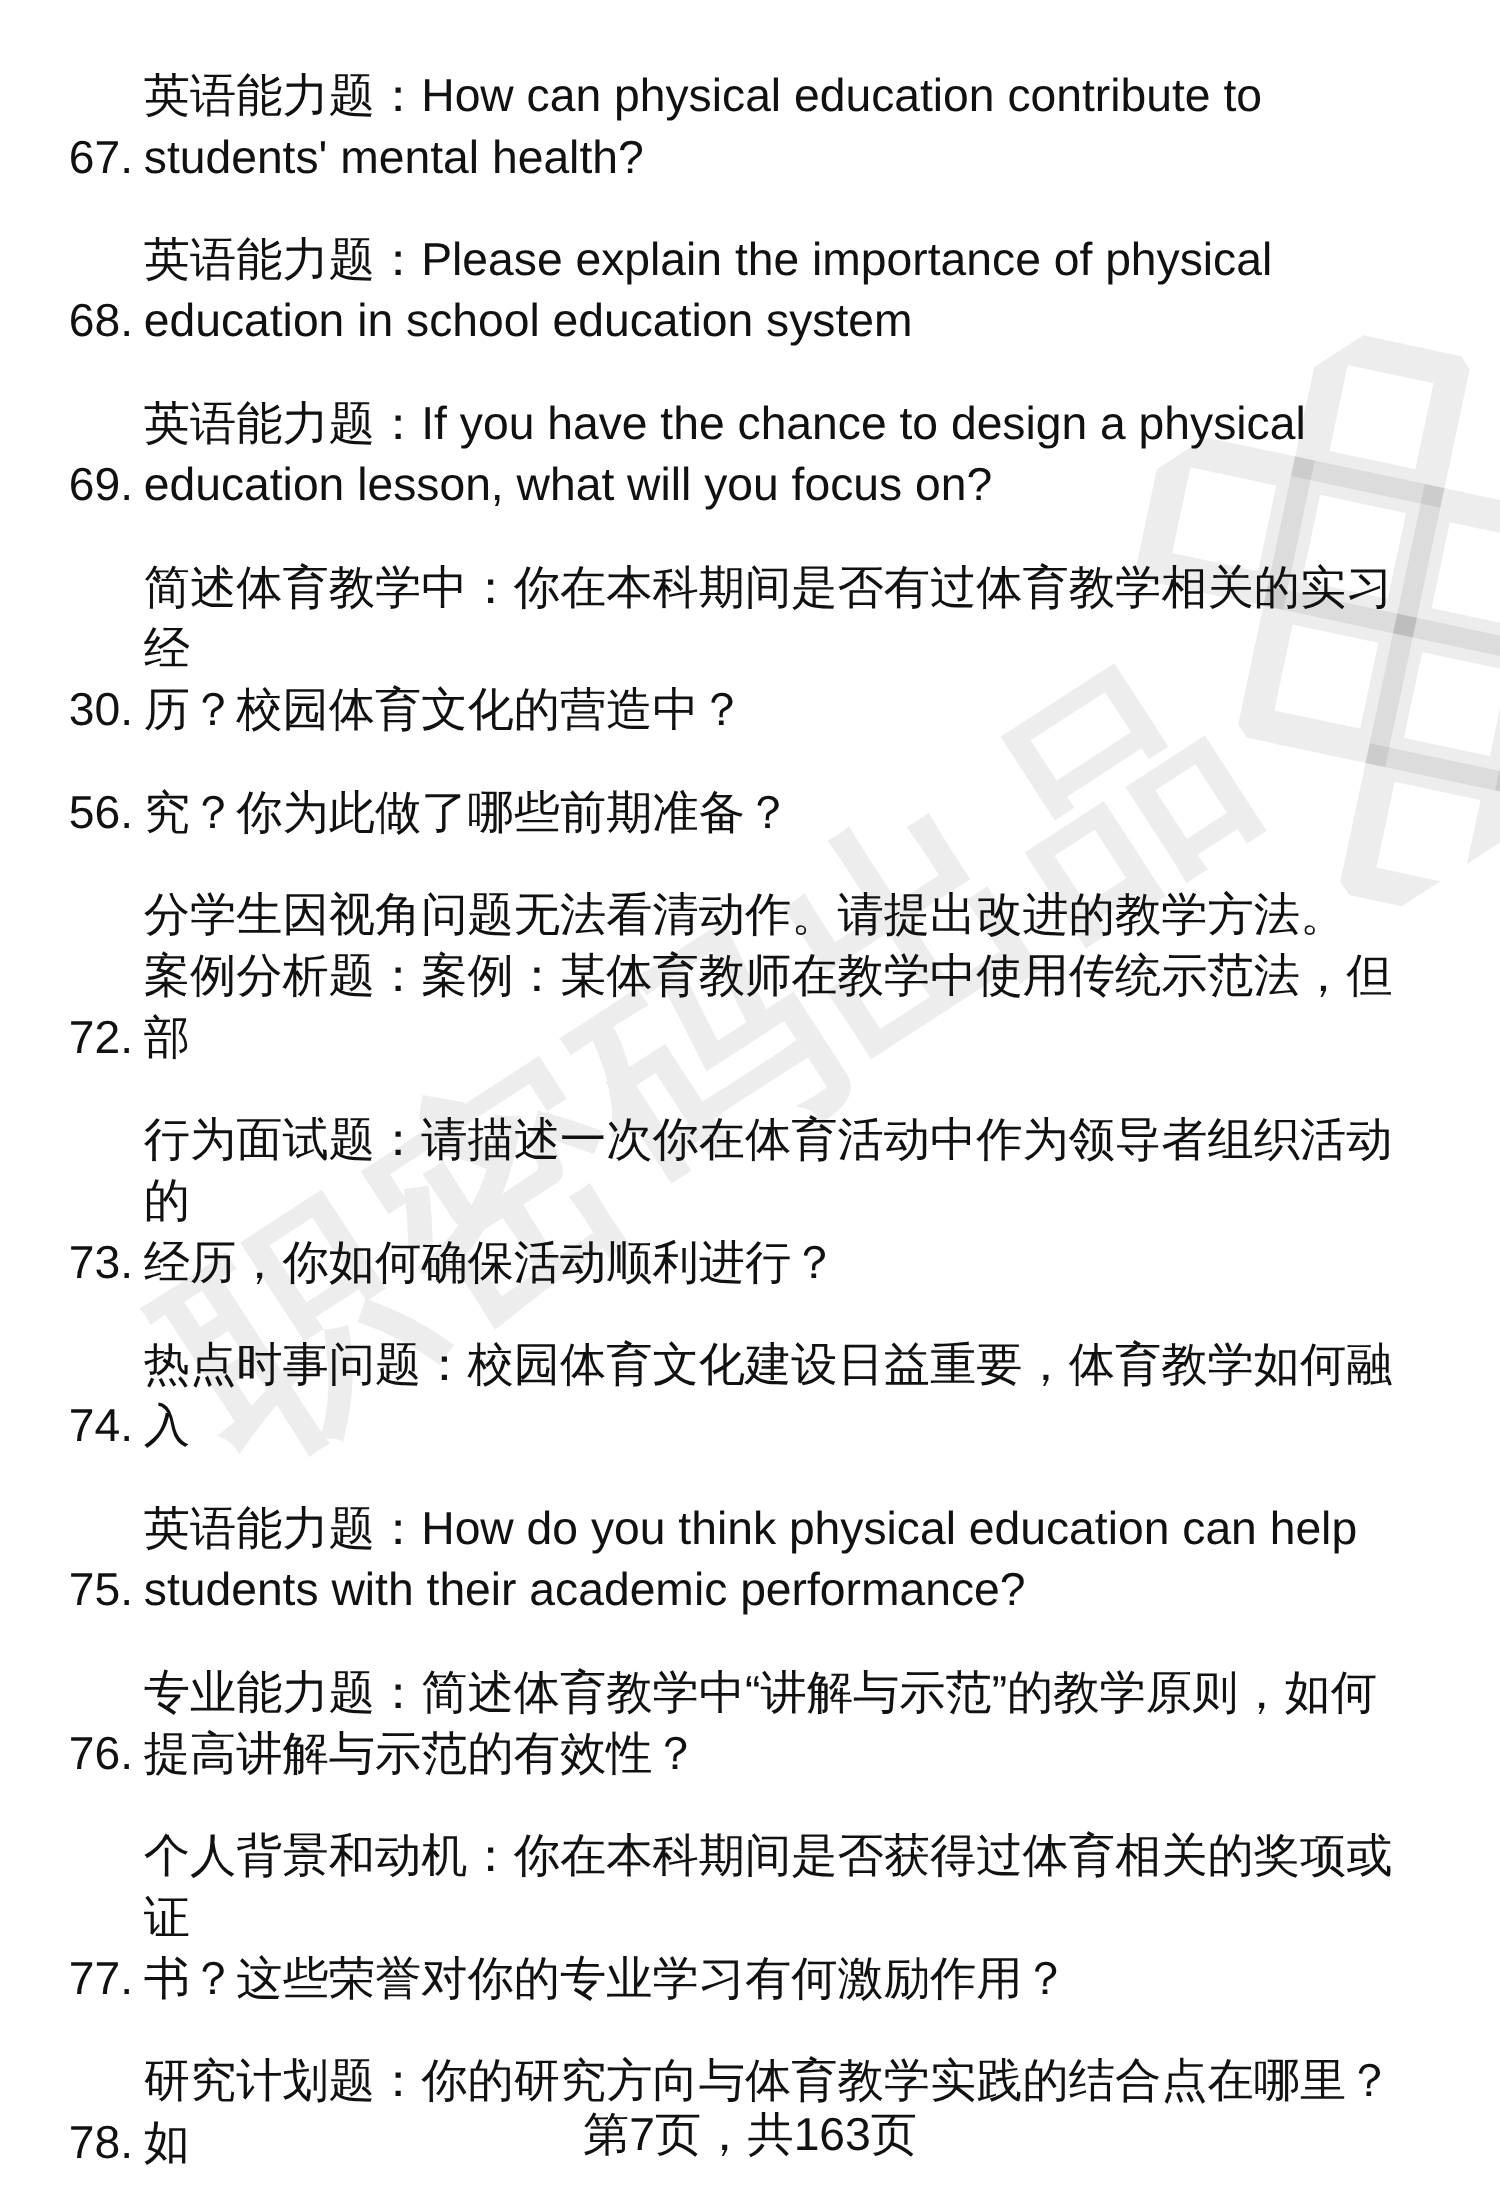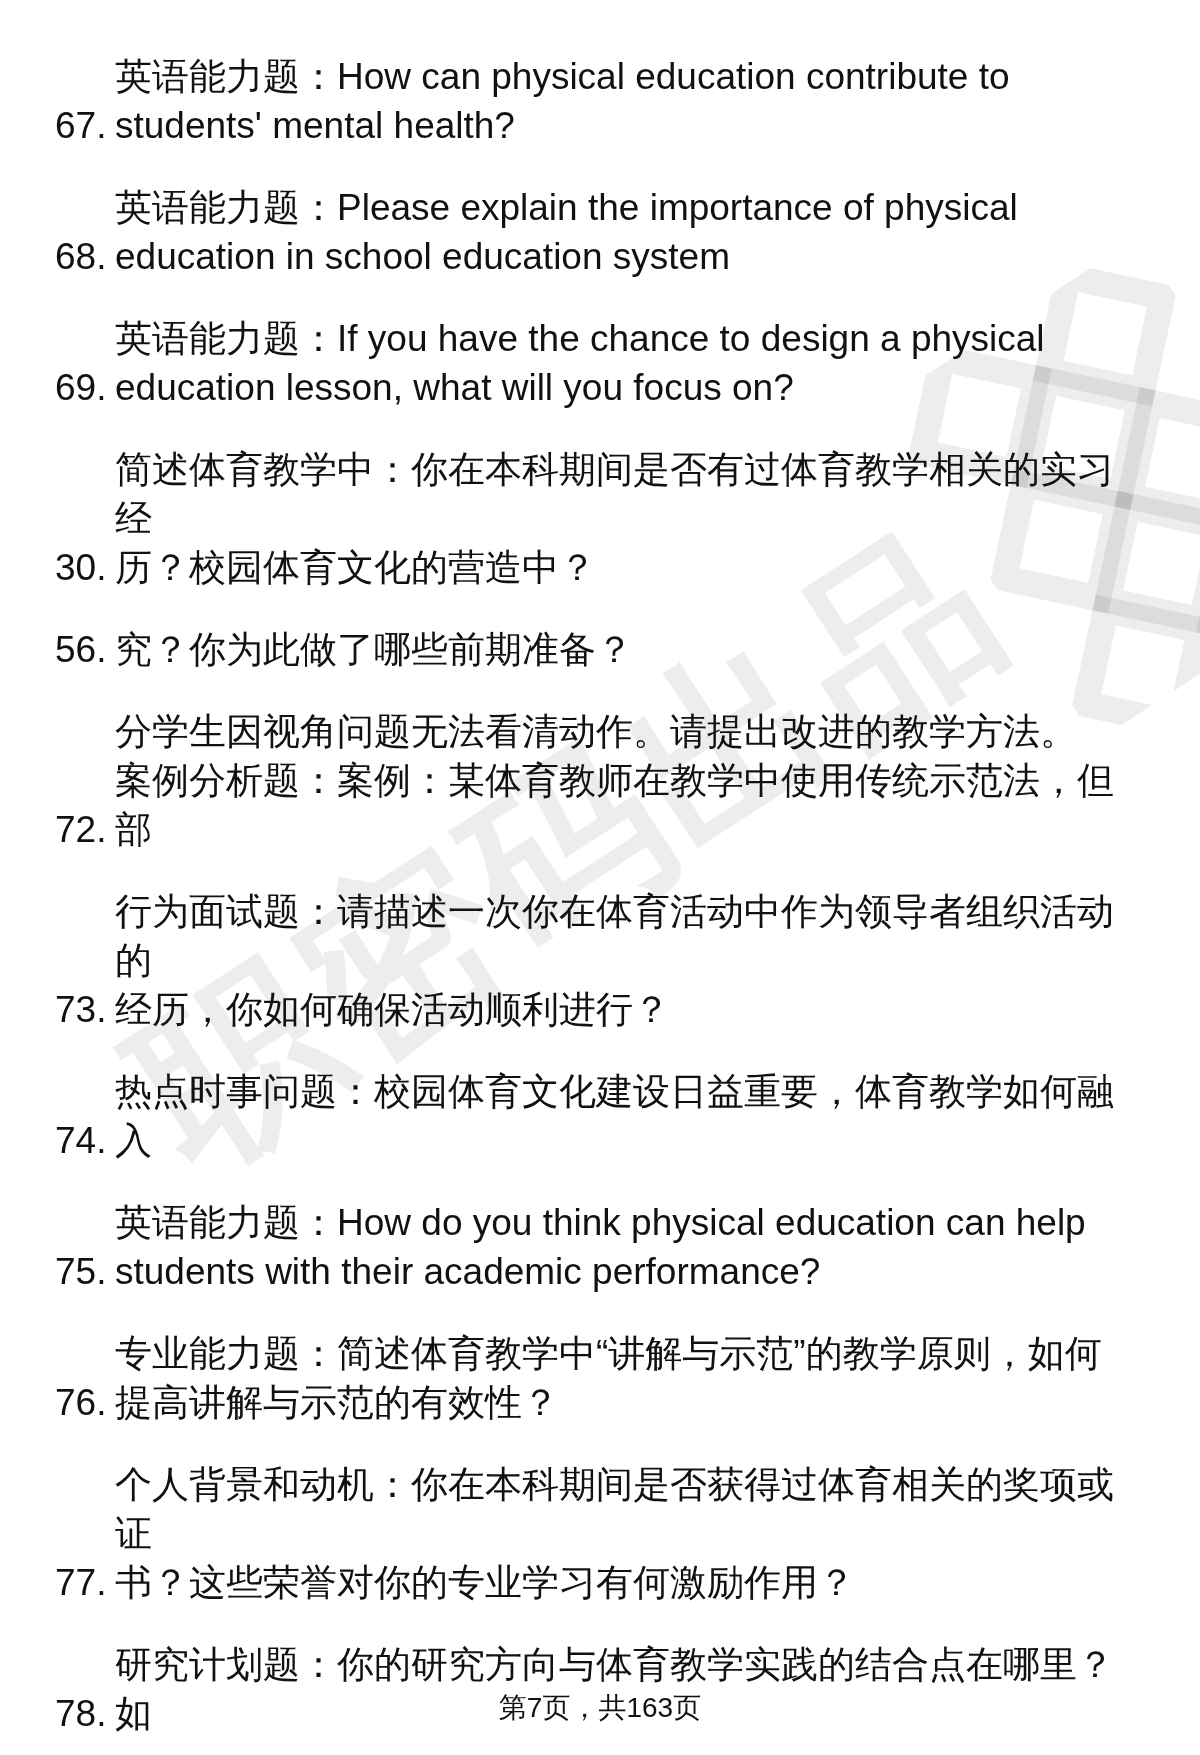--- a/index.html
+++ b/index.html
@@ -63,21 +63,21 @@
   }
   .q-text { flex: 1; }
   .q-line { display: block; }
   
   .footer {
     position: absolute;
     left: 0;
     bottom: 26px;
     width: 100%;
     text-align: center;
-    font-size: 28px;
+    font-size: 37px;
     line-height: 42px;
     color: #111111;
     z-index: 1;
   }
 </style>
 </head>
 <body>
 
 <div class="page">
 

